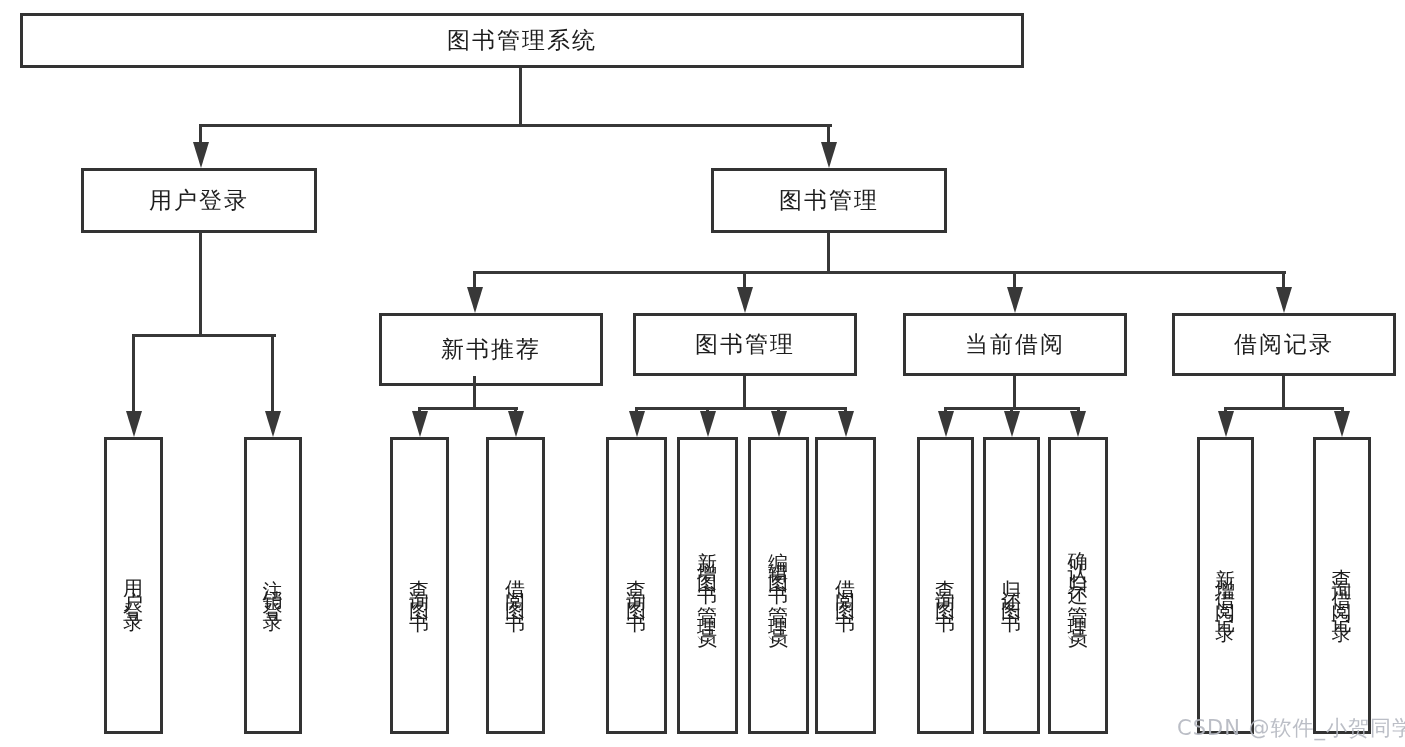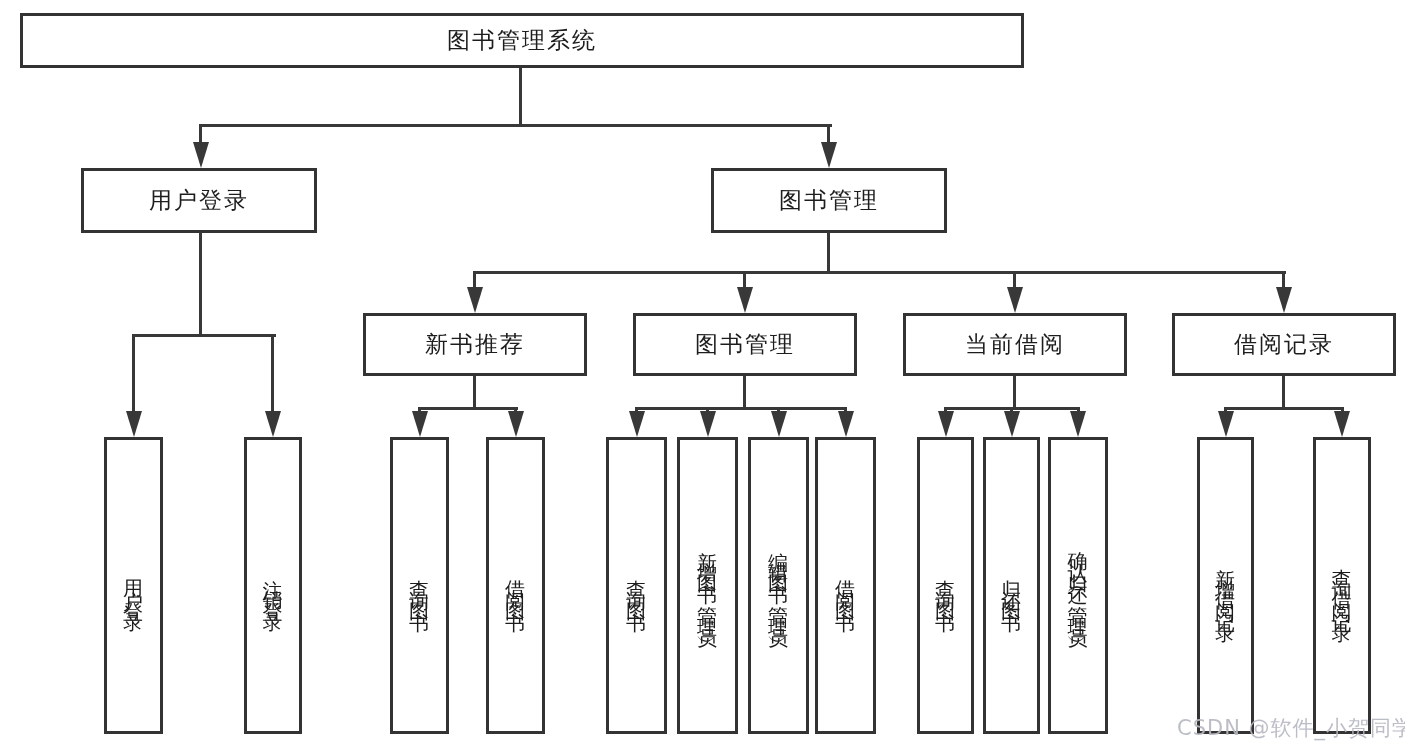--- a/index.html
+++ b/index.html
@@ -40,21 +40,21 @@
   </div>
 
   <div class="node h" style="left:81px;top:168px;width:236px;height:65px">
     <span>用户登录</span>
   </div>
 
   <div class="node h" style="left:711px;top:168px;width:236px;height:65px">
     <span>图书管理</span>
   </div>
 
-  <div class="node h" style="left:363px;top:313px;width:224px;height:63px">
+  <div class="node h" style="left:379px;top:313px;width:224px;height:73px">
     <span>新书推荐</span>
   </div>
 
   <div class="node h" style="left:633px;top:313px;width:224px;height:63px">
     <span>图书管理</span>
   </div>
 
   <div class="node h" style="left:1172px;top:313px;width:224px;height:63px">
     <span>借阅记录</span>
   </div>

